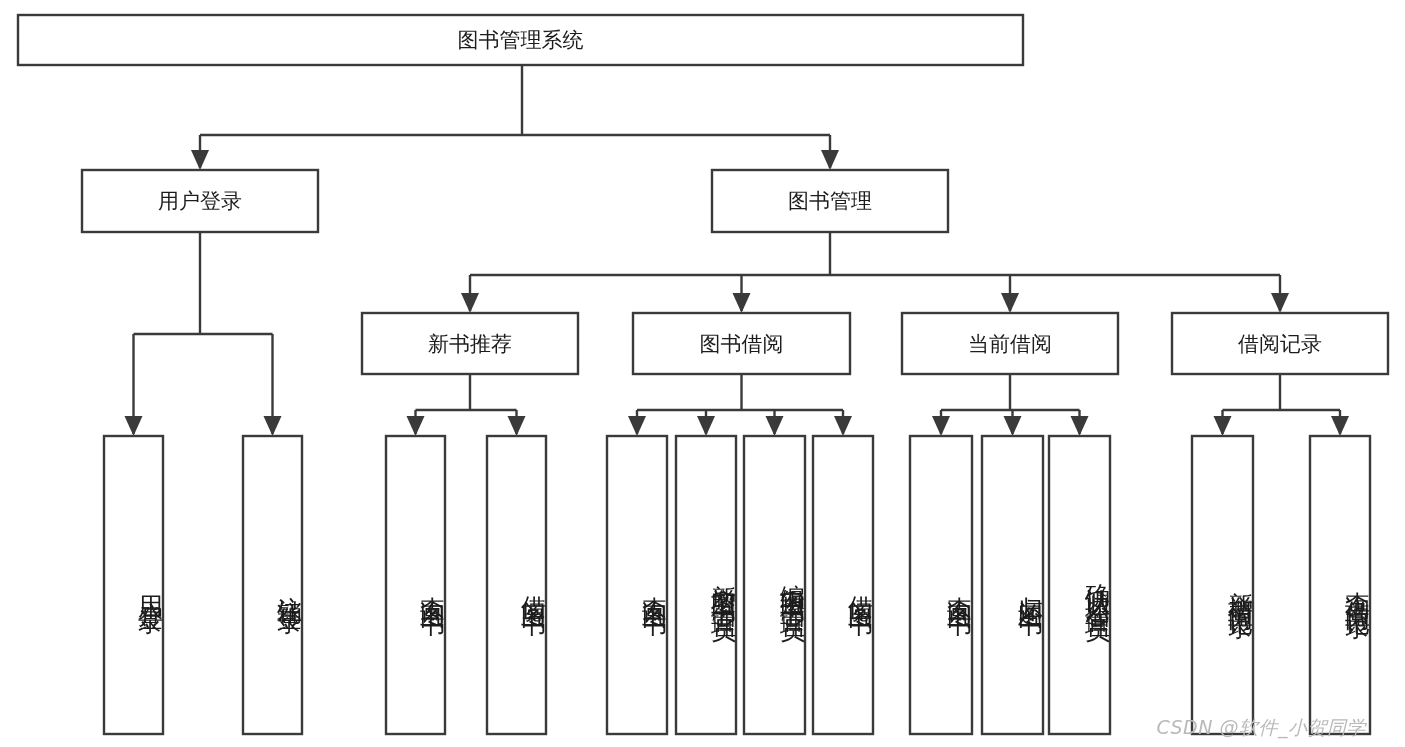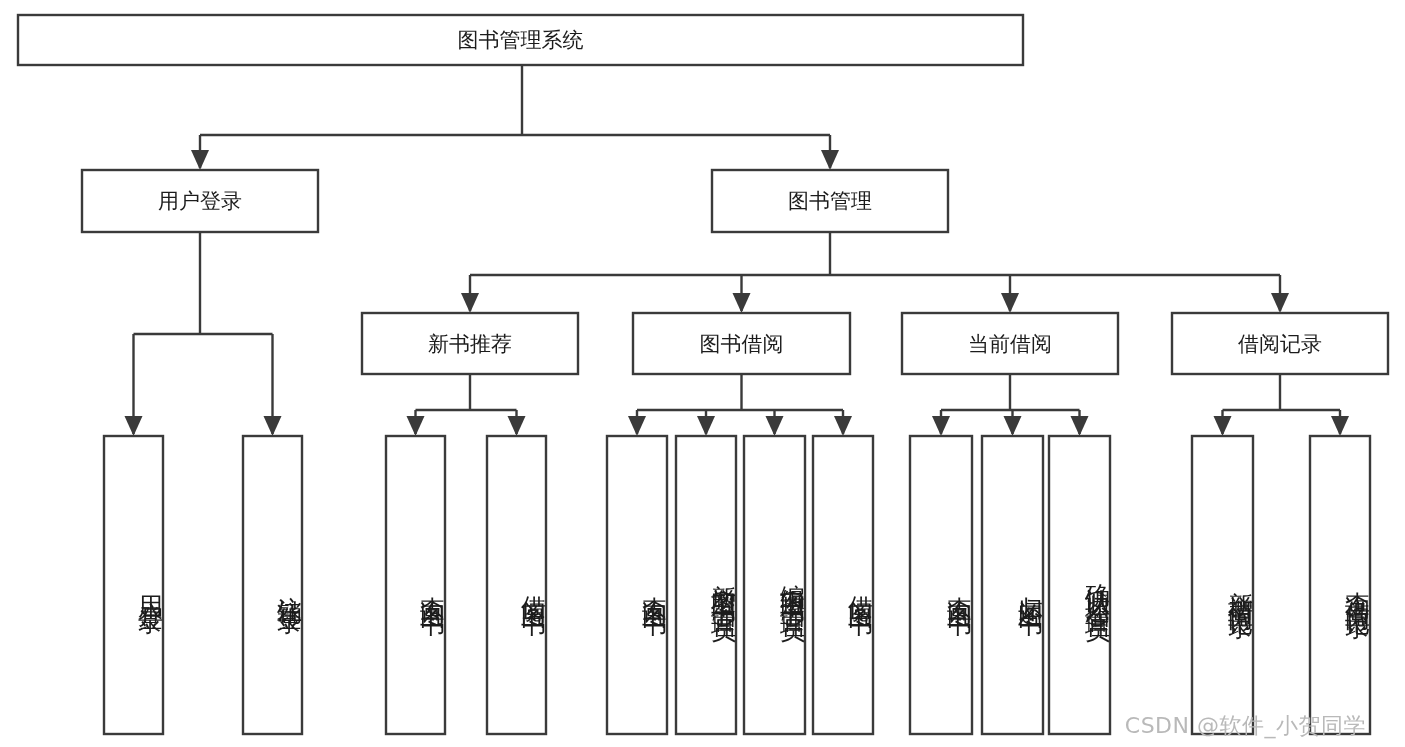--- a/index.html
+++ b/index.html
@@ -62,24 +62,25 @@
     letter-spacing: 5px;
     color: #1c1c1c;
     white-space: nowrap;
     pointer-events: none;
   }
   .watermark {
     position: absolute;
     right: 8px;
     bottom: 6px;
     font-family: "DejaVu Sans", "Liberation Sans", sans-serif;
-    font-size: 22px;
+    font-size: 19px;
     color: #b9b9b9;
     white-space: nowrap;
     letter-spacing: 0.5px;
+    font-style: italic;
   }
 </style>
 </head>
 <body>
 
 <div id="diagram-root">
 
   <svg id="flow-svg" viewBox="0 0 1405 747">
     <g id="connectors-layer">
         <line x1="522" y1="65" x2="522" y2="135" class="connector"></line>

